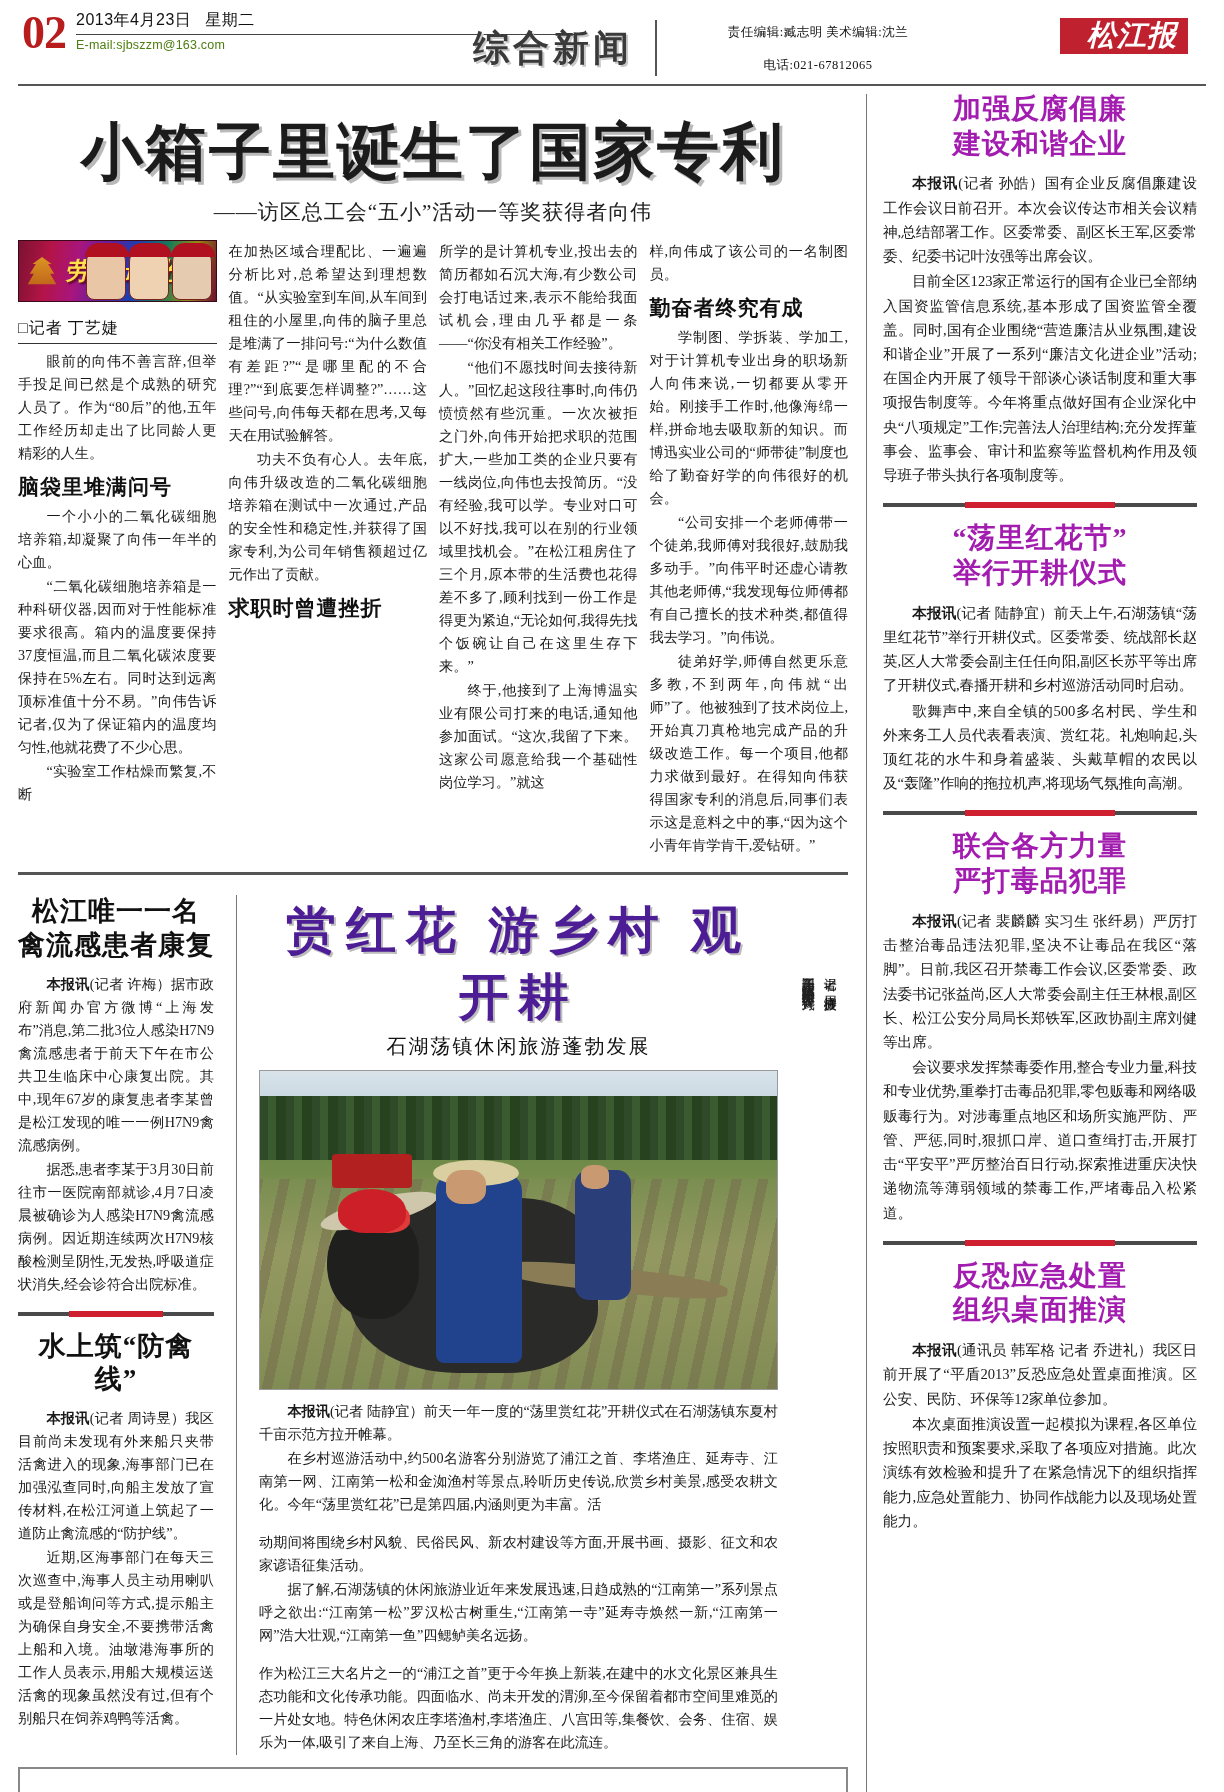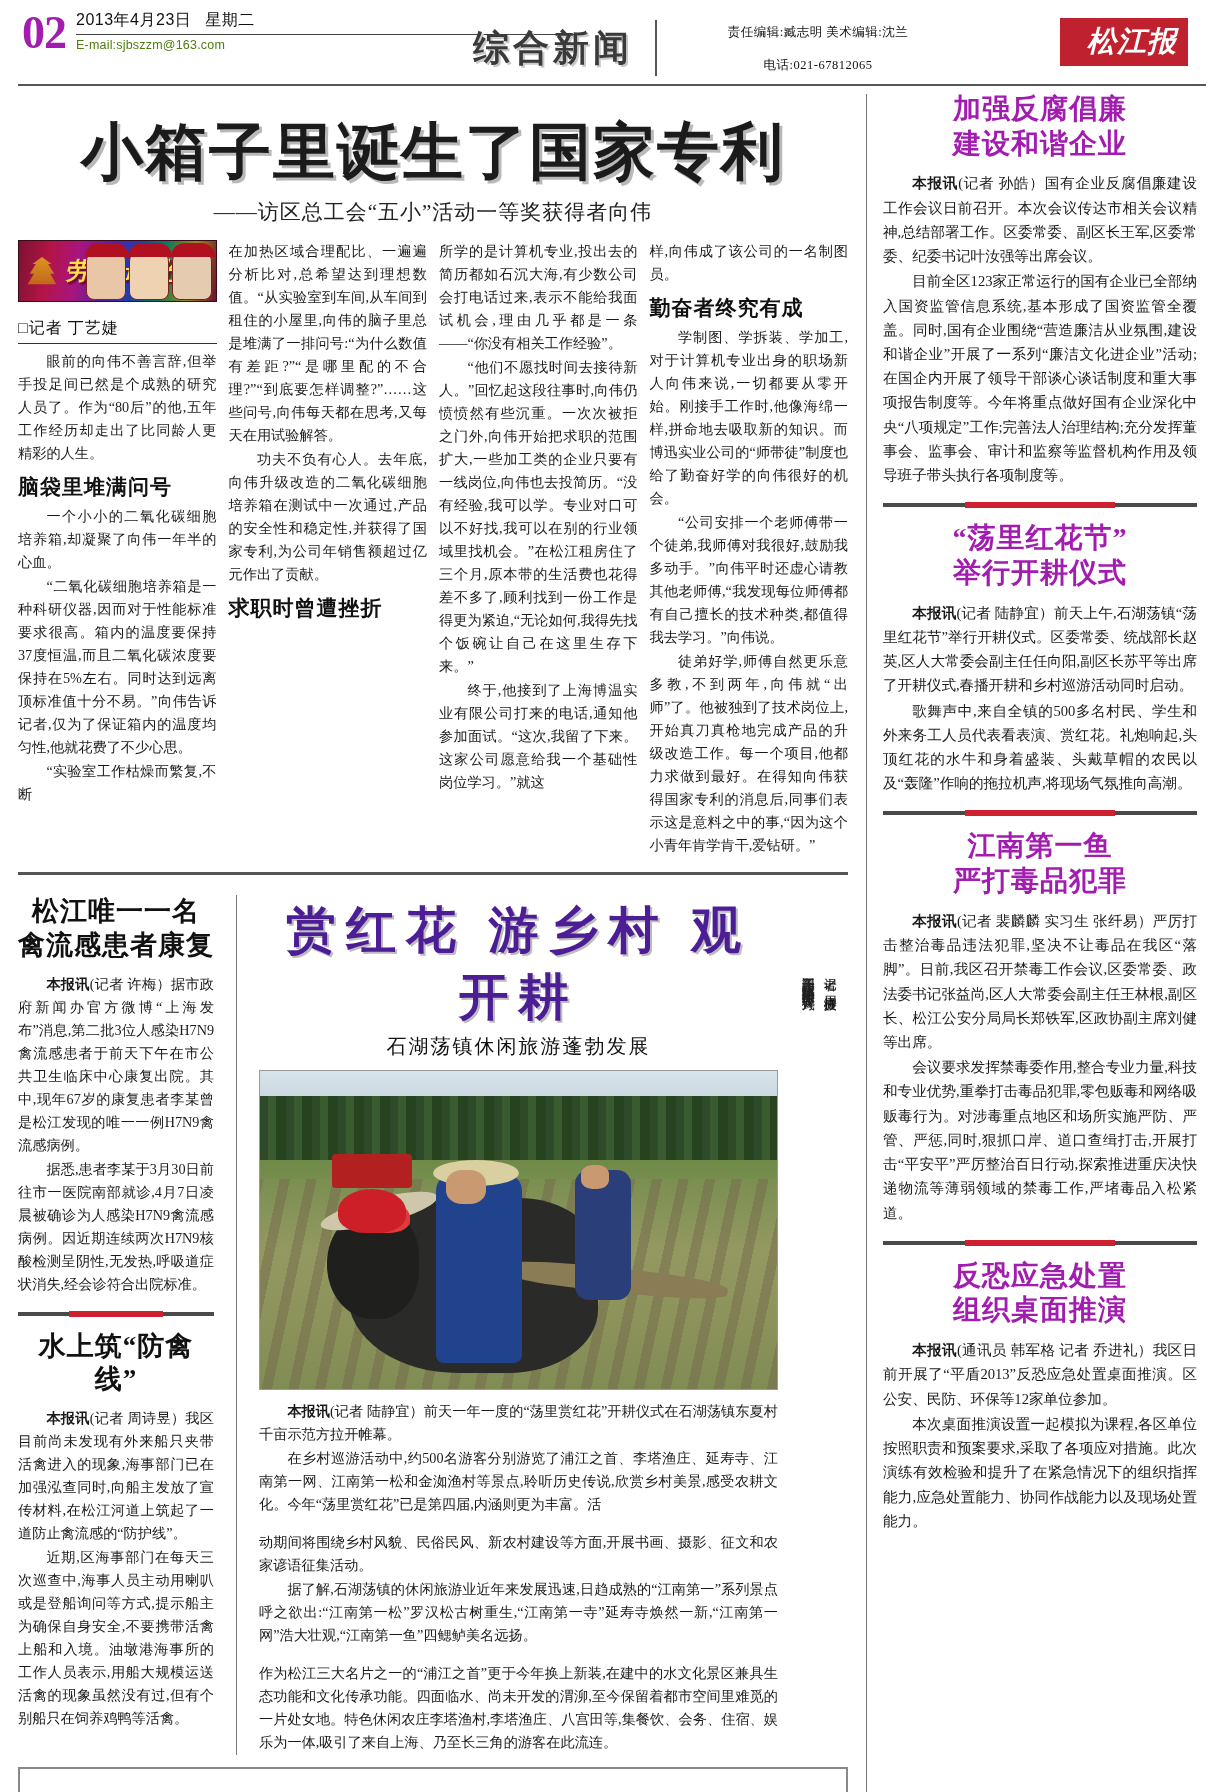--- a/index.html
+++ b/index.html
@@ -11,41 +11,41 @@
     color:#111;
     position:relative;
     overflow:hidden;
   }
   .page { position:relative; width:1224px; height:1792px; padding:0 18px; }
 
   
   .masthead { display:flex; align-items:flex-start; height:78px; padding-top:10px; position:relative; }
   .folio {
     font-family:"Liberation Serif", serif;
-    font-size:46px; font-weight:bold; color:#a21caf;
+    font-size:46px; font-weight:bold; color:#b91c1c;
     line-height:46px; width:52px; text-align:center; letter-spacing:-1px;
   }
   .dateblock { width:270px; padding-left:6px; }
   .dateline { font-family:"Liberation Sans", sans-serif; font-size:16px; letter-spacing:0.5px; white-space:nowrap; }
   .dateline .wd { margin-left:14px; }
   .daterule { border-bottom:1.5px solid #444; margin:3px 0 3px 0; width:510px; }
   .email { font-family:"Liberation Sans", sans-serif; font-size:12.5px; letter-spacing:0.2px; color:#4d7c0f; }
   .sectionwrap { position:absolute; left:455px; top:20px; display:flex; align-items:center; }
   .sectiontitle {
     font-size:36px; font-weight:bold; letter-spacing:4px;
     color:#3a3a3a; text-shadow:2px 2px 0 #c9c9c9;
     font-family:"Liberation Serif", serif;
   }
   .vbar { width:2px; height:56px; background:#555; margin-left:22px; }
   .editors { position:absolute; left:690px; top:24px; text-align:center; width:220px; }
   .editors .l1 { font-size:12.5px; letter-spacing:0.5px; white-space:nowrap; }
   .editors .l2 { font-size:12.5px; letter-spacing:0.5px; margin-top:16px; }
   .logo {
     position:absolute; right:18px; top:18px;
-    width:128px; height:48px; background:#c0212e;
+    width:128px; height:36px; background:#c0212e;
     display:flex; align-items:center; justify-content:center;padding-left:16px;
   }
   .logo span {
     color:#fff; font-size:29px; font-weight:bold; font-style:italic;
     letter-spacing:1px; font-family:"Liberation Serif", serif;
   }
   .headrule { border-bottom:2px solid #555; margin:6px 0 0 0; }
 
   
   .body-grid { display:flex; gap:0; }
@@ -338,21 +338,21 @@
         <span>举行开耕仪式</span>
       </h2>
       <p class="bd">
         <span class="lead-tag">本报讯</span><span>(记者  陆静宜）</span><span>前天上午,石湖荡镇“荡里红花节”举行开耕仪式。区委常委、统战部长赵英,区人大常委会副主任任向阳,副区长苏平等出席了开耕仪式,春播开耕和乡村巡游活动同时启动。</span>
       </p>
       <p class="bd">歌舞声中,来自全镇的500多名村民、学生和外来务工人员代表看表演、赏红花。礼炮响起,头顶红花的水牛和身着盛装、头戴草帽的农民以及“轰隆”作响的拖拉机声,将现场气氛推向高潮。</p>
 
       <div class="hr-redmid"></div>
 
       <h2 class="side-head">
-        <span>江南第一鱼</span><br>
+        <span>联合各方力量</span><br>
         <span>严打毒品犯罪</span>
       </h2>
       <p class="bd">
         <span class="lead-tag">本报讯</span><span>(记者  裴麟麟  实习生 张纤易）</span><span>严厉打击整治毒品违法犯罪,坚决不让毒品在我区“落脚”。日前,我区召开禁毒工作会议,区委常委、政法委书记张益尚,区人大常委会副主任王林根,副区长、松江公安分局局长郑铁军,区政协副主席刘健等出席。</span>
       </p>
       <p class="bd">会议要求发挥禁毒委作用,整合专业力量,科技和专业优势,重拳打击毒品犯罪,零包贩毒和网络吸贩毒行为。对涉毒重点地区和场所实施严防、严管、严惩,同时,狠抓口岸、道口查缉打击,开展打击“平安平”严厉整治百日行动,探索推进重庆决快递物流等薄弱领域的禁毒工作,严堵毒品入松紧道。</p>
 
       <div class="hr-redmid"></div>
 
       <h2 class="side-head">

